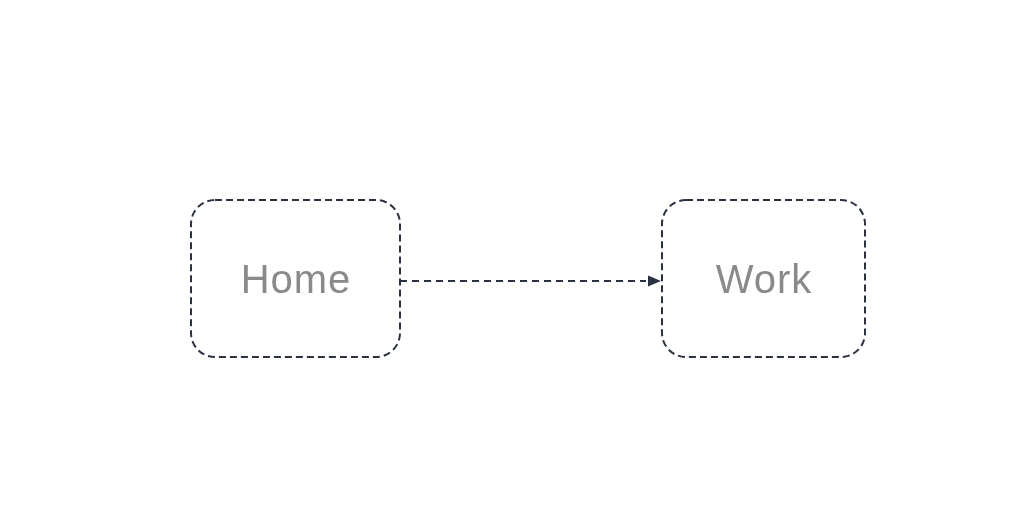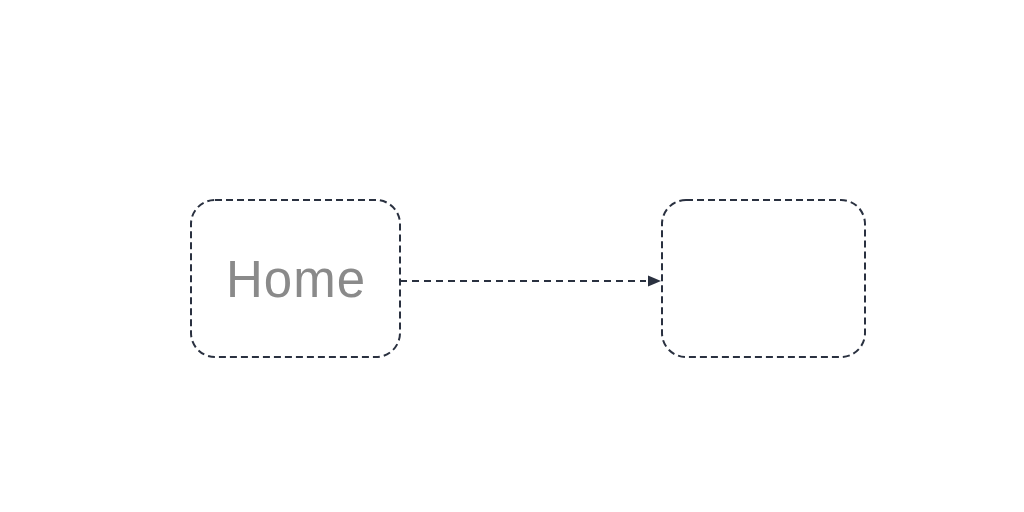--- a/index.html
+++ b/index.html
@@ -32,21 +32,21 @@
     stroke-dasharray: 7 5;
     fill: none;
   }
   .arrowhead {
     fill: #2a3140;
     stroke: none;
   }
   .node-label {
     position: absolute;
     transform: translate(-50%, -50%);
-    font-size: 51px;
+    font-size: 40px;
     font-weight: 400;
     letter-spacing: 1px;
     color: #8a8a8a;
     white-space: nowrap;
     user-select: none;
   }
 </style>
 </head>
 <body>
 
@@ -58,14 +58,15 @@
 
     <rect class="node-border" x="662" y="200" width="203" height="157" rx="24" ry="24" stroke="#2a3140"></rect>
 
     <line class="edge-line" x1="400" y1="281" x2="646" y2="281" stroke="#2a3140"></line>
 
     <polygon class="arrowhead" points="648,275.5 661,281 648,286.5" fill="#2a3140"></polygon>
   </svg>
 
   <div class="node-label" style="left: 296px; top: 279px;">Home</div>
 
+  <div class="node-label" style="left: 764px; top: 279px;">Work</div>
 
 </div>
 
 </body></html>

